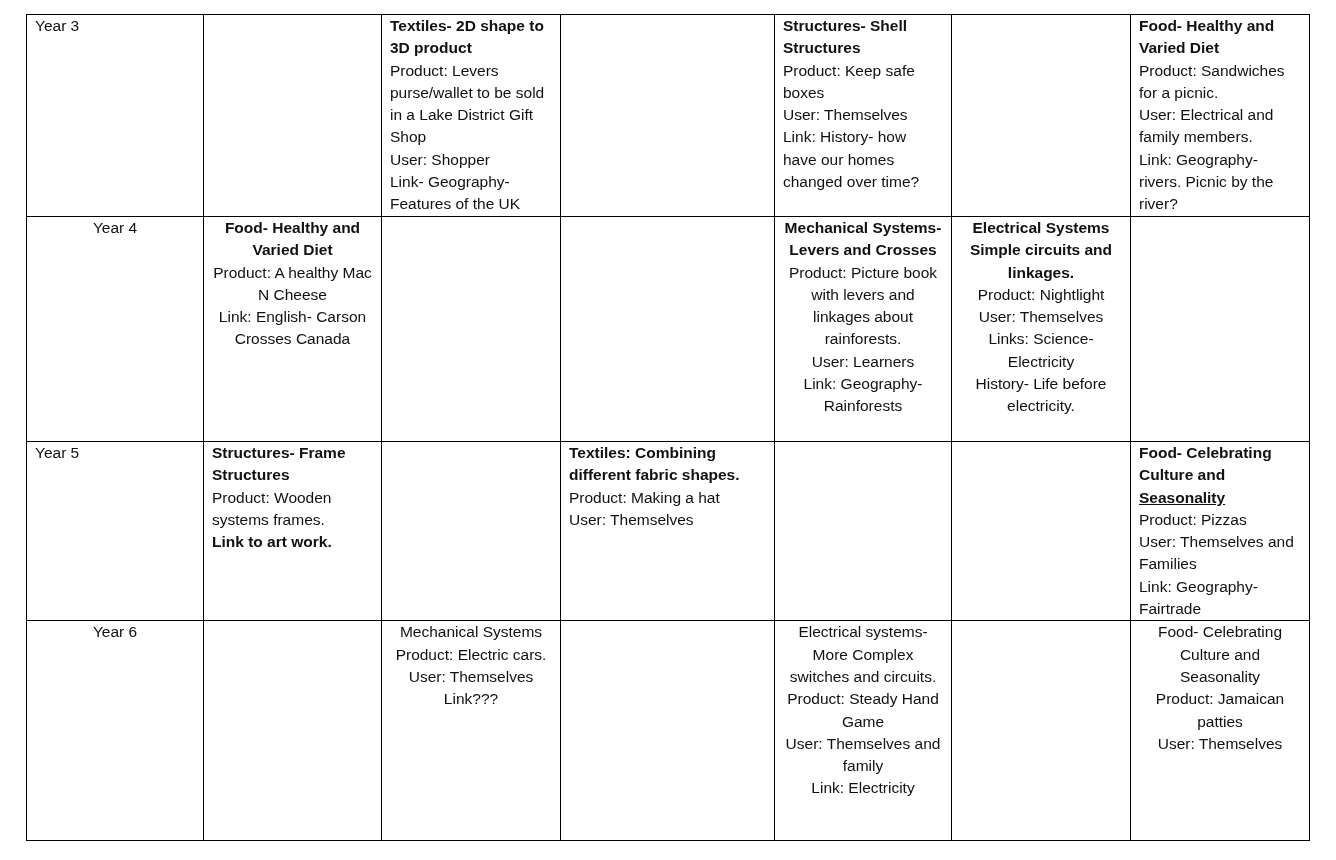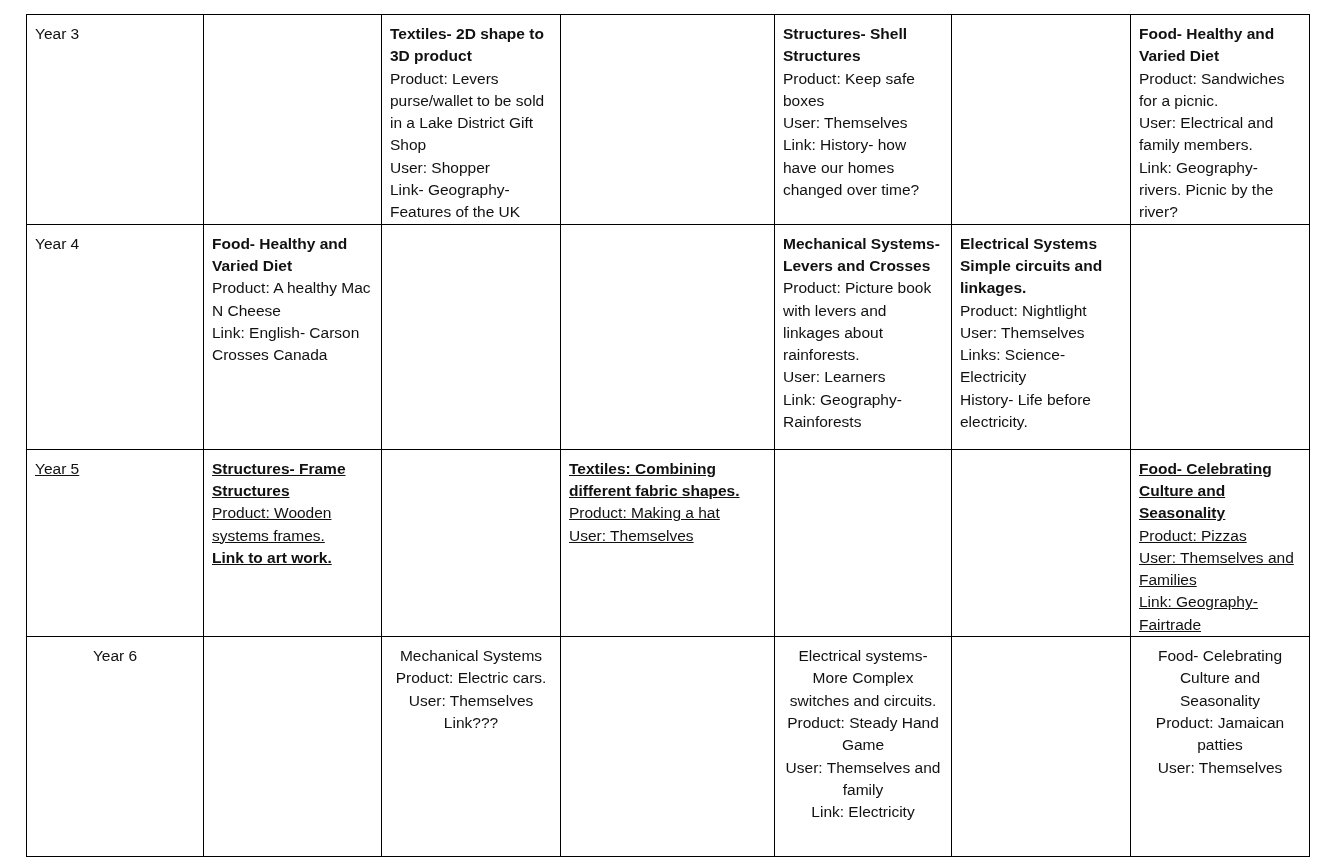--- a/index.html
+++ b/index.html
@@ -6,21 +6,21 @@
   body { width: 1336px; height: 860px; position: relative; overflow: hidden;
          font-family: "Liberation Sans", "DejaVu Sans", sans-serif; color: #111; }
   table.grid {
     position: absolute; left: 26px; top: 14px;
     border-collapse: collapse; table-layout: fixed;
     width: 1283px;
   }
   table.grid td {
     border: 1.5px solid #000;
     vertical-align: top;
-    padding: 8px 8px 0 8px;
+    padding: 0 8px 0 8px;
     font-size: 15.5px;
     line-height: 22.3px;
     overflow: hidden;
   }
   .line { display: block; white-space: normal; }
   .b { font-weight: bold; }
   .u { text-decoration: underline; }
 </style>
 </head>
 <body>
@@ -55,21 +55,21 @@
           <span class="line">Link: History- how have our homes changed over time?</span>
         </td>
         <td></td>
         <td>
           <span class="line b">Food- Healthy and Varied Diet</span>
           <span class="line">Product: Sandwiches for a picnic.</span>
           <span class="line">User: Electrical and family members.</span>
           <span class="line">Link: Geography- rivers. Picnic by the river?</span>
         </td>
       </tr>
-      <tr style="height: 225px;">
+      <tr style="height: 225px; text-align: center;">
         <td>
           <span class="line">Year 4</span>
         </td>
         <td>
           <span class="line b">Food- Healthy and Varied Diet</span>
           <span class="line">Product: A healthy Mac N Cheese</span>
           <span class="line">Link: English- Carson Crosses Canada</span>
         </td>
         <td></td>
         <td></td>
@@ -81,21 +81,21 @@
         </td>
         <td>
           <span class="line b">Electrical Systems Simple circuits and linkages.</span>
           <span class="line">Product: Nightlight</span>
           <span class="line">User: Themselves</span>
           <span class="line">Links: Science- Electricity</span>
           <span class="line">History- Life before electricity.</span>
         </td>
         <td></td>
       </tr>
-      <tr style="height: 179px; text-decoration: underline;">
+      <tr style="height: 179px;">
         <td>
           <span class="line">Year 5</span>
         </td>
         <td>
           <span class="line b">Structures- Frame Structures</span>
           <span class="line">Product: Wooden systems frames.</span>
           <span class="line b">Link to art work.</span>
         </td>
         <td></td>
         <td>

